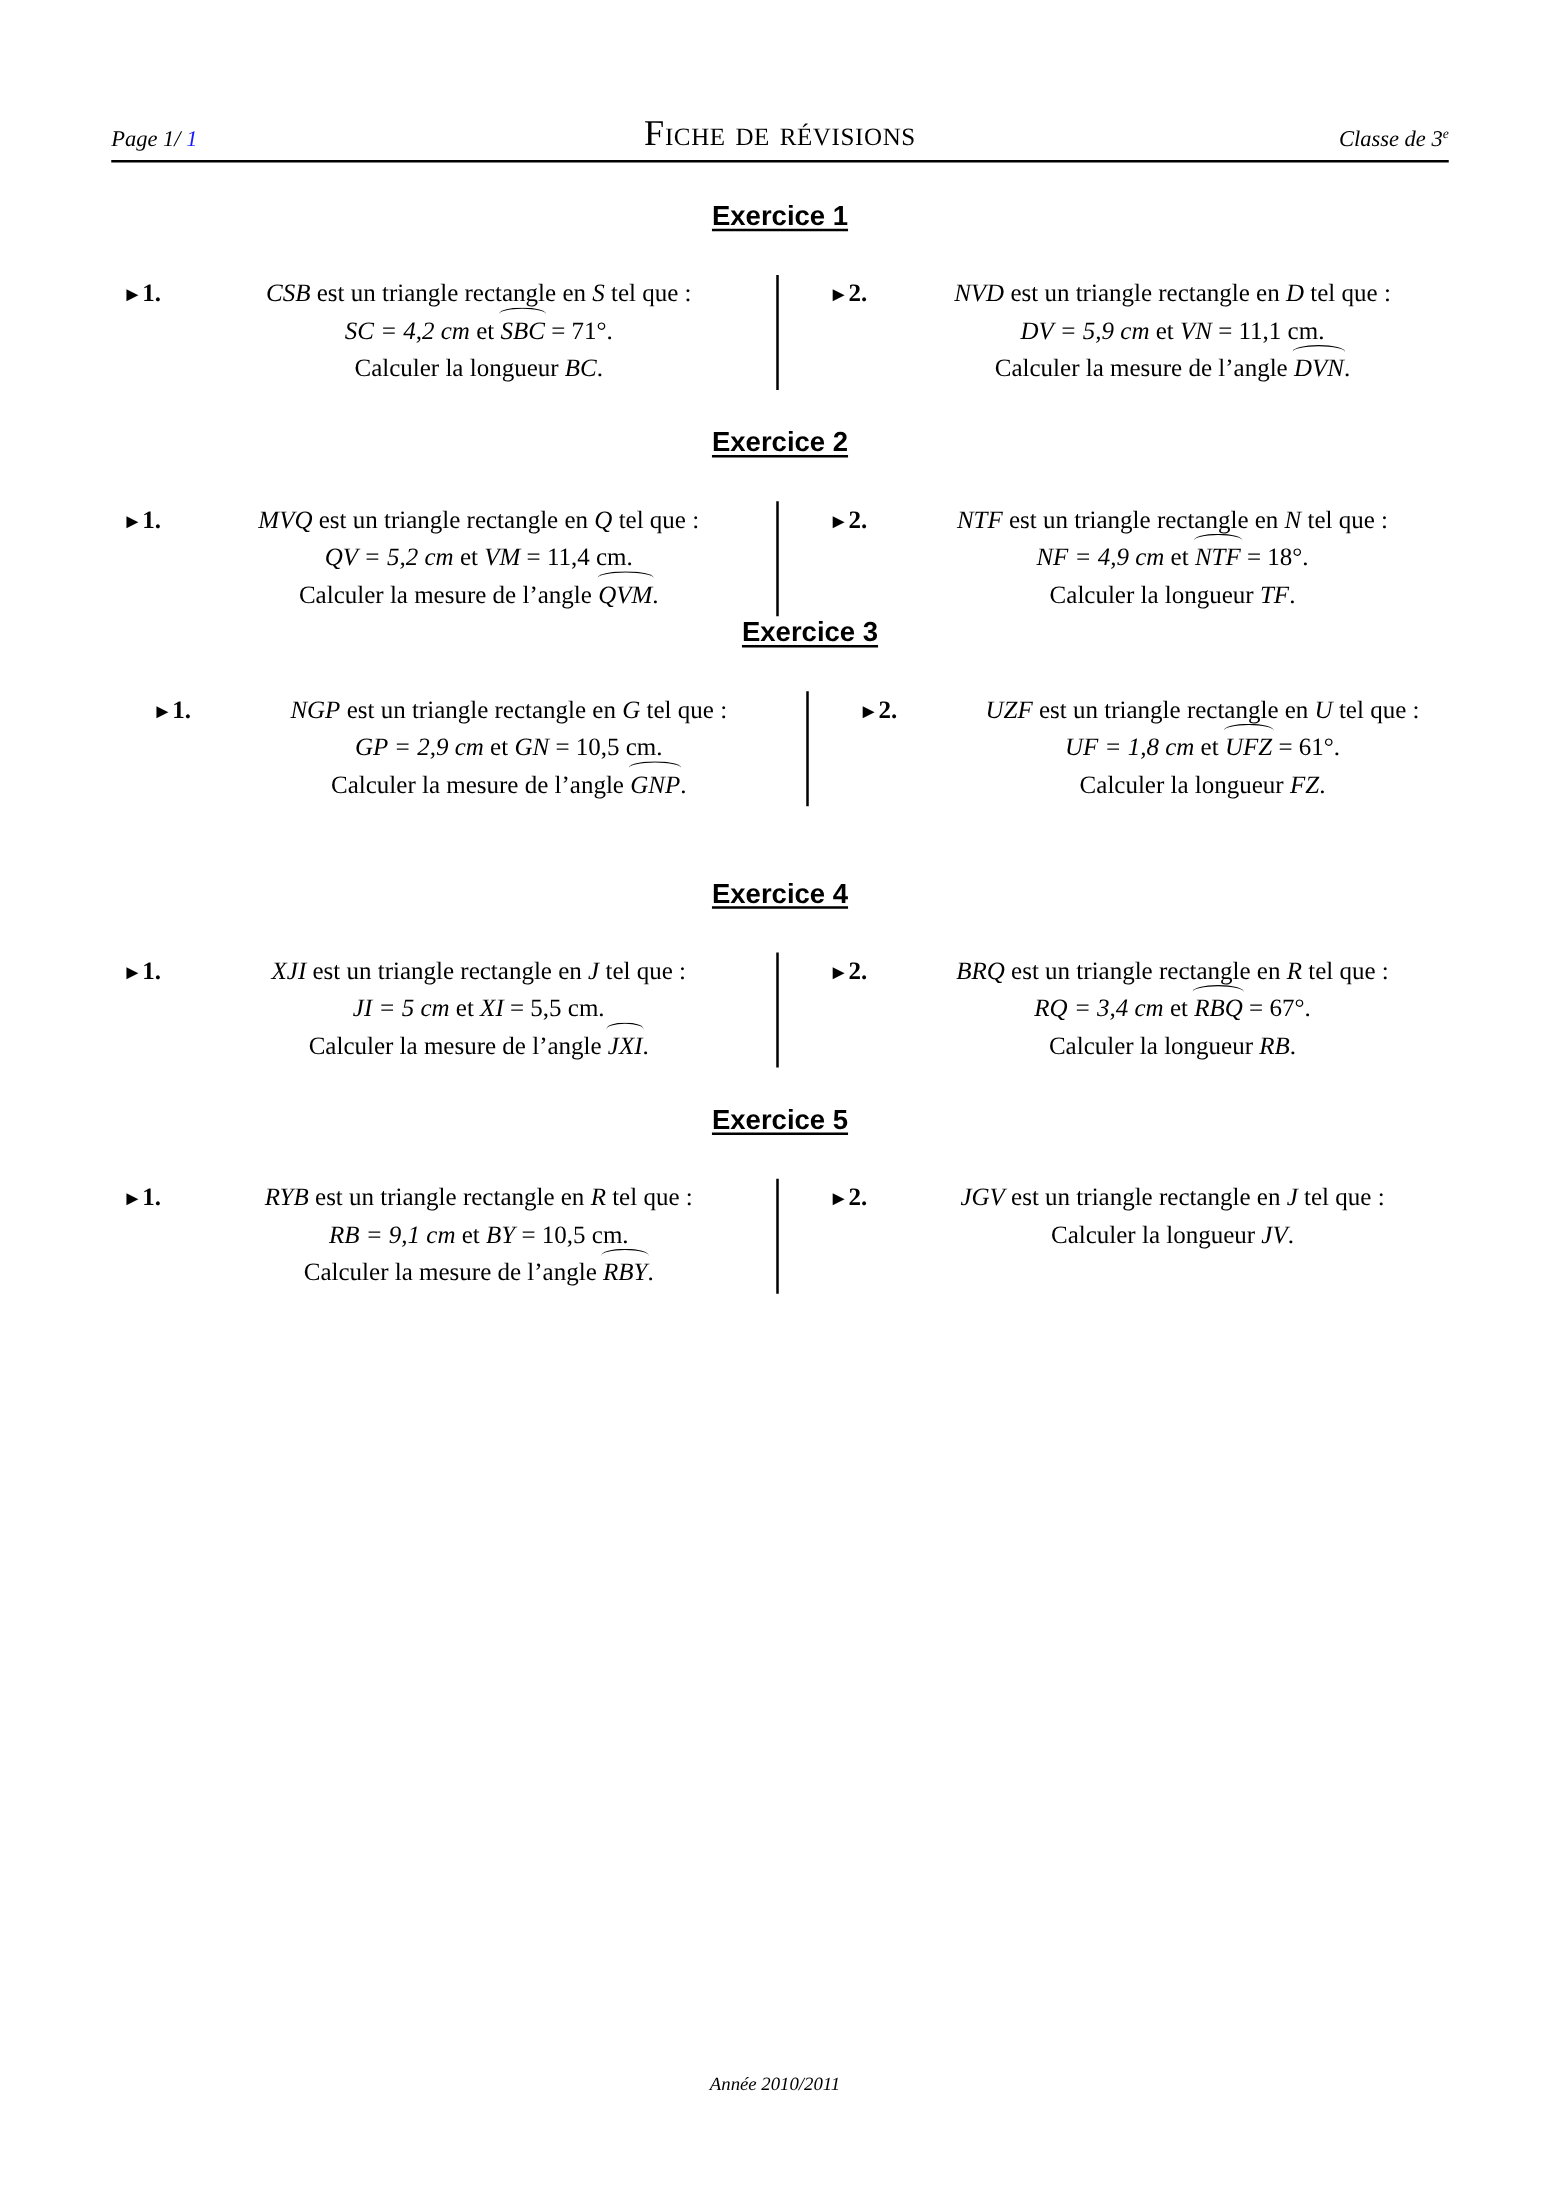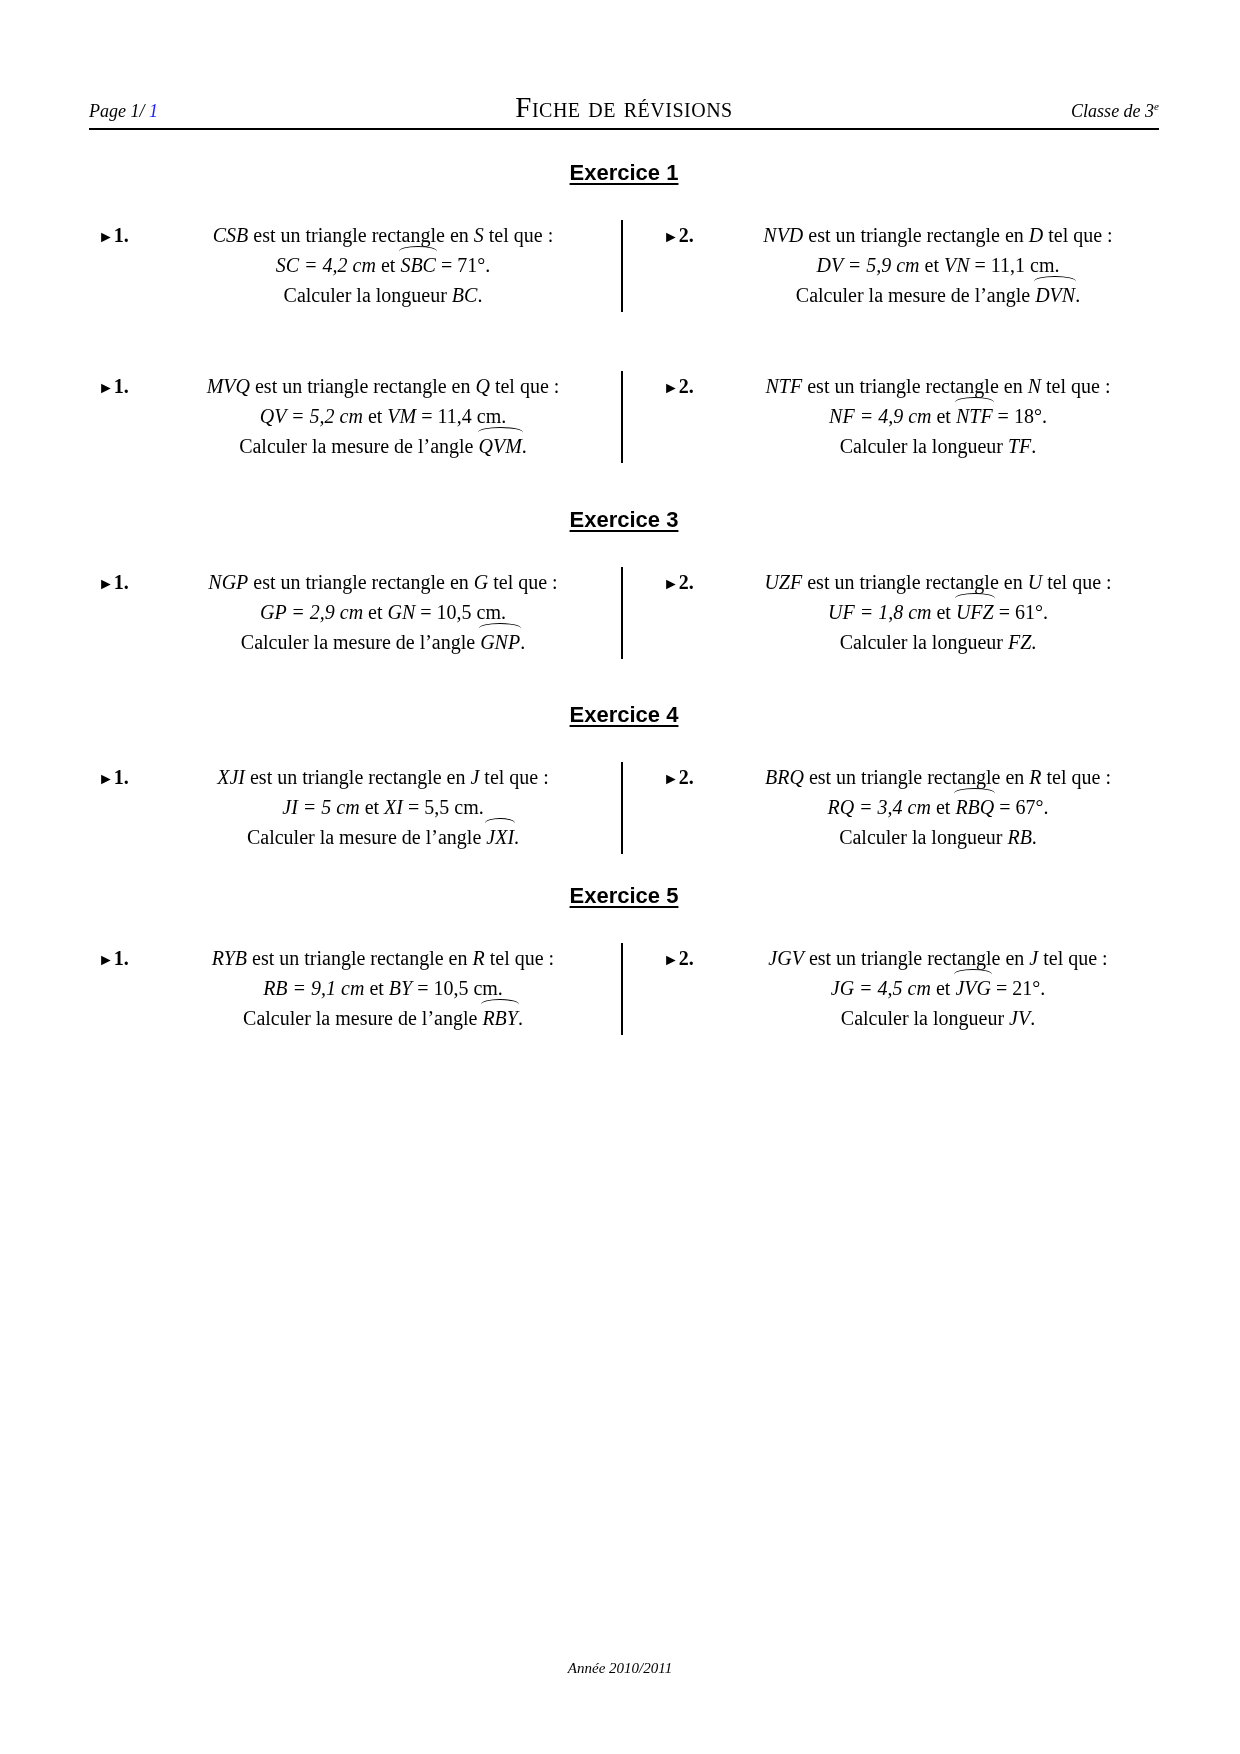--- a/index.html
+++ b/index.html
@@ -65,41 +65,42 @@
       <div class="lines">
         <div class="line"><span class="m">NVD</span><span> est un triangle rectangle en </span><span class="m">D</span><span> tel que :</span></div>
         <div class="line"><span class="m">DV = 5,9 cm</span><span> et </span><span class="m">VN</span><span> = 11,1 cm.</span></div>
         <div class="line"><span>Calculer la mesure de l’angle </span><span class="hat">DVN</span><span>.</span></div>
       </div>
           </div>
           <div class="divider"></div>
         </div>
       </div>
       <div class="exercise" style="top: 339px;">
+        <h2 class="ex-title">Exercice 2</h2>
         <div class="ex-body">
           <div class="col c1">
       <span class="num"><span class="tri">►</span><span>1.</span></span>
       <div class="lines">
         <div class="line"><span class="m">MVQ</span><span> est un triangle rectangle en </span><span class="m">Q</span><span> tel que :</span></div>
         <div class="line"><span class="m">QV = 5,2 cm</span><span> et </span><span class="m">VM</span><span> = 11,4 cm.</span></div>
         <div class="line"><span>Calculer la mesure de l’angle </span><span class="hat">QVM</span><span>.</span></div>
       </div>
           </div>
           <div class="col c2">
       <span class="num"><span class="tri">►</span><span>2.</span></span>
       <div class="lines">
         <div class="line"><span class="m">NTF</span><span> est un triangle rectangle en </span><span class="m">N</span><span> tel que :</span></div>
         <div class="line"><span class="m">NF = 4,9 cm</span><span> et </span><span class="hat">NTF</span><span> = 18°.</span></div>
         <div class="line"><span>Calculer la longueur </span><span class="m">TF</span><span>.</span></div>
       </div>
           </div>
           <div class="divider"></div>
         </div>
       </div>
-      <div class="exercise" style="top: 505px;">
+      <div class="exercise" style="top: 491px; margin-left: 24px;">
         <h2 class="ex-title">Exercice 3</h2>
         <div class="ex-body">
           <div class="col c1">
       <span class="num"><span class="tri">►</span><span>1.</span></span>
       <div class="lines">
         <div class="line"><span class="m">NGP</span><span> est un triangle rectangle en </span><span class="m">G</span><span> tel que :</span></div>
         <div class="line"><span class="m">GP = 2,9 cm</span><span> et </span><span class="m">GN</span><span> = 10,5 cm.</span></div>
         <div class="line"><span>Calculer la mesure de l’angle </span><span class="hat">GNP</span><span>.</span></div>
       </div>
           </div>
@@ -144,21 +145,20 @@
       <div class="lines">
         <div class="line"><span class="m">RYB</span><span> est un triangle rectangle en </span><span class="m">R</span><span> tel que :</span></div>
         <div class="line"><span class="m">RB = 9,1 cm</span><span> et </span><span class="m">BY</span><span> = 10,5 cm.</span></div>
         <div class="line"><span>Calculer la mesure de l’angle </span><span class="hat">RBY</span><span>.</span></div>
       </div>
           </div>
           <div class="col c2">
       <span class="num"><span class="tri">►</span><span>2.</span></span>
       <div class="lines">
         <div class="line"><span class="m">JGV</span><span> est un triangle rectangle en </span><span class="m">J</span><span> tel que :</span></div>
-        <div class="line"><span class="m">JG = 4,5 cm</span><span> et </span><span class="hat">JVG</span><span> = 21°.</span></div>
         <div class="line"><span>Calculer la longueur </span><span class="m">JV</span><span>.</span></div>
       </div>
           </div>
           <div class="divider"></div>
         </div>
       </div>
     </div>
 
   <div class="footer">Année 2010/2011</div>
 </div>

